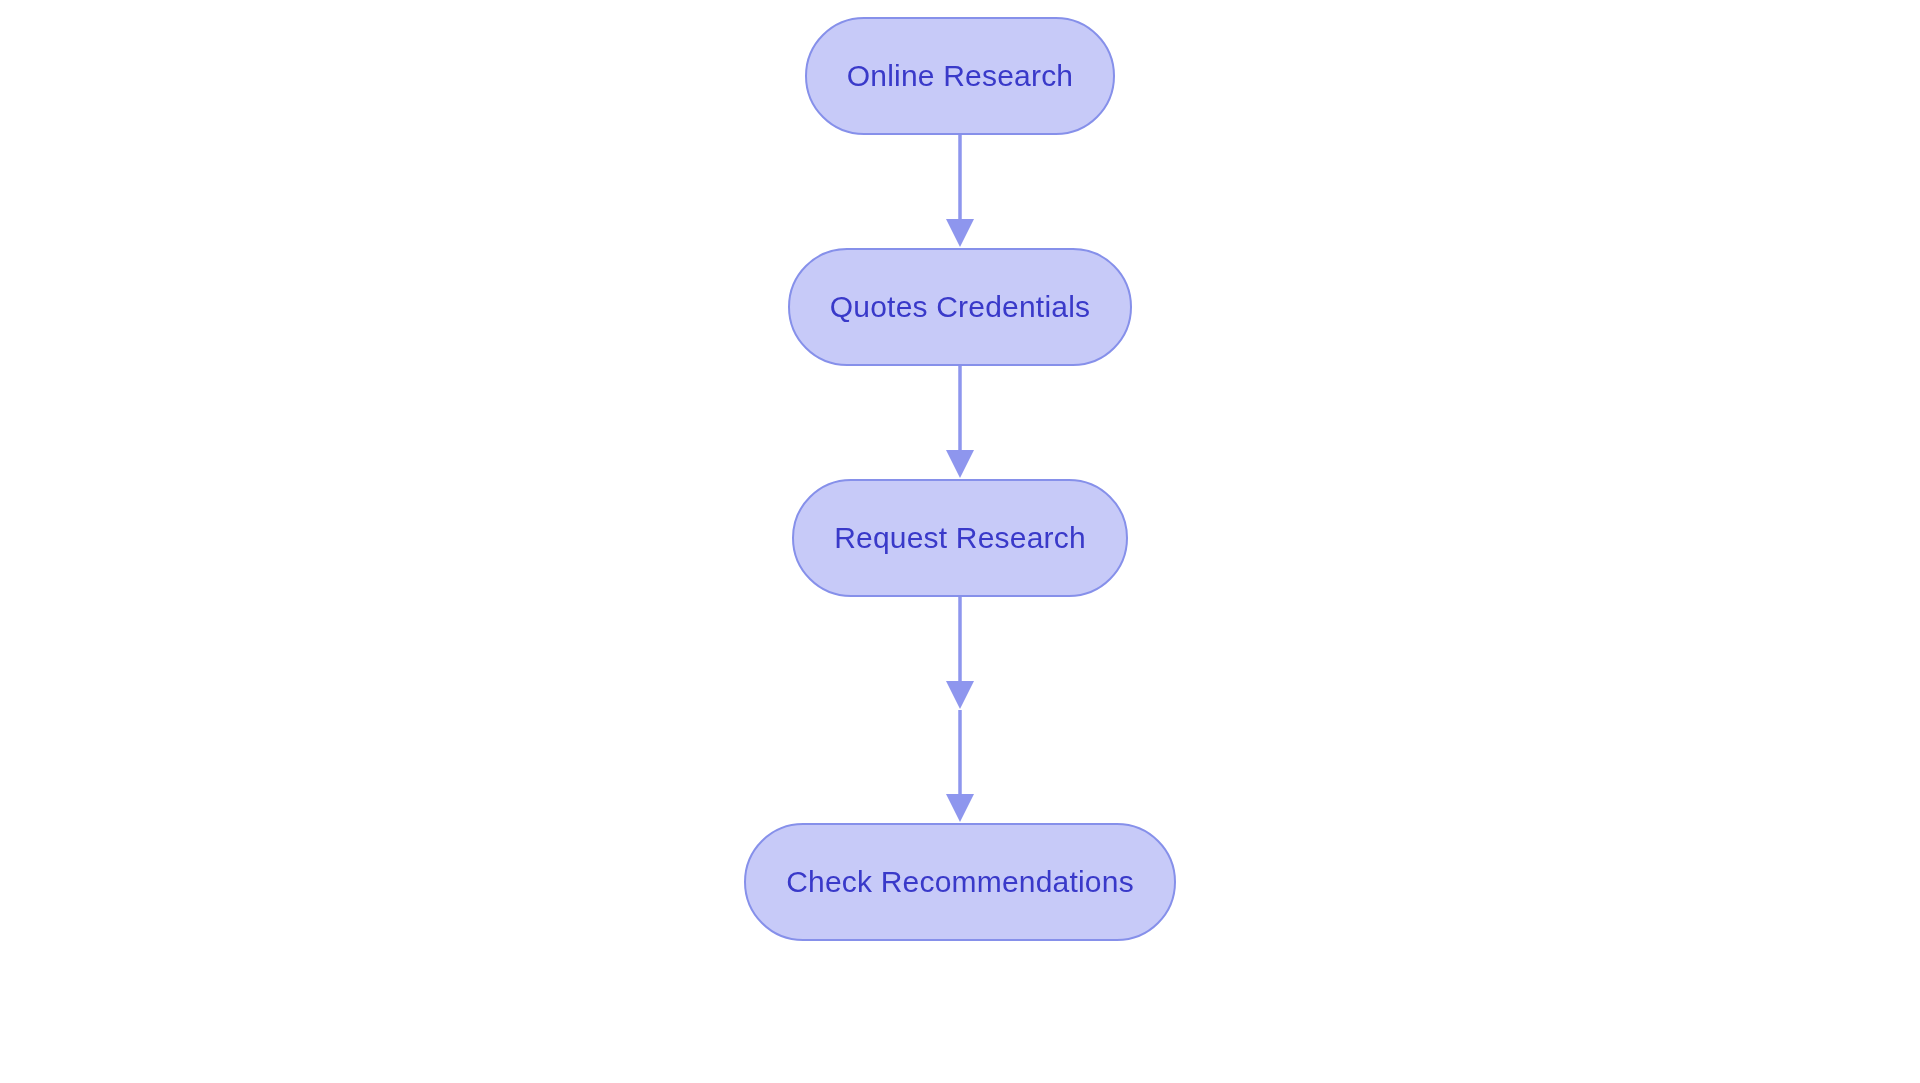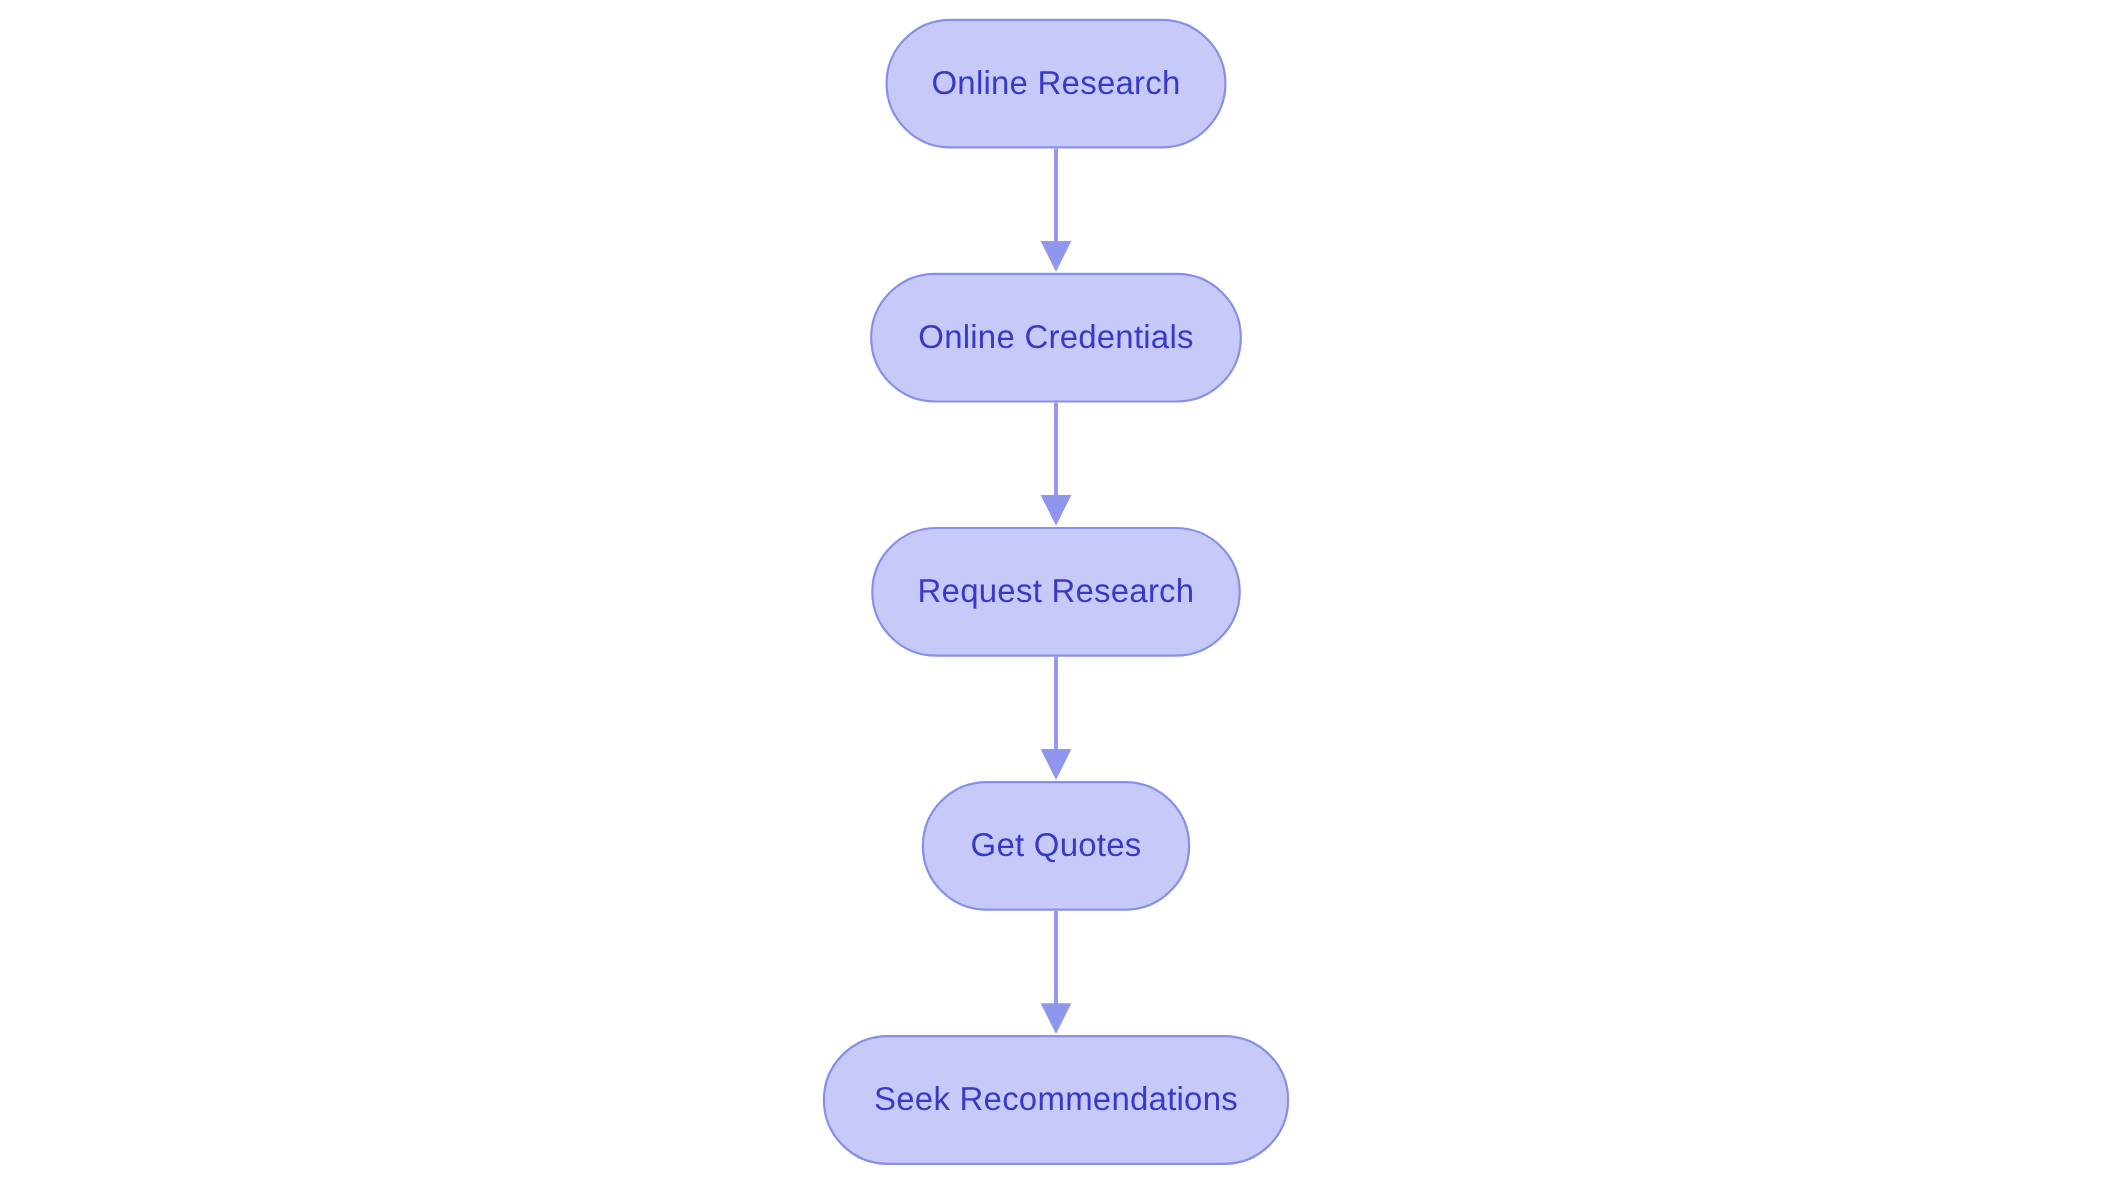--- a/index.html
+++ b/index.html
@@ -67,43 +67,40 @@
   <div class="flow-node n1">
     <span>Online Research</span>
   </div>
 
   <svg class="arrow" viewBox="0 0 34 113" aria-hidden="true">
     <line x1="17" y1="0" x2="17" y2="86"></line>
     <polygon points="3,84 31,84 17,112"></polygon>
   </svg>
 
   <div class="flow-node n2">
-    <span>Online Credentials</span>
+    <span>Quotes Credentials</span>
   </div>
 
   <svg class="arrow" viewBox="0 0 34 113" aria-hidden="true">
     <line x1="17" y1="0" x2="17" y2="86"></line>
     <polygon points="3,84 31,84 17,112"></polygon>
   </svg>
 
   <div class="flow-node n3">
     <span>Request Research</span>
   </div>
 
   <svg class="arrow" viewBox="0 0 34 113" aria-hidden="true">
     <line x1="17" y1="0" x2="17" y2="86"></line>
     <polygon points="3,84 31,84 17,112"></polygon>
   </svg>
 
-  <div class="flow-node n4">
-    <span>Get Quotes</span>
-  </div>
 
   <svg class="arrow" viewBox="0 0 34 113" aria-hidden="true">
     <line x1="17" y1="0" x2="17" y2="86"></line>
     <polygon points="3,84 31,84 17,112"></polygon>
   </svg>
 
   <div class="flow-node n5">
-    <span>Seek Recommendations</span>
+    <span>Check Recommendations</span>
   </div>
 
 </div>
 
 </body></html>

